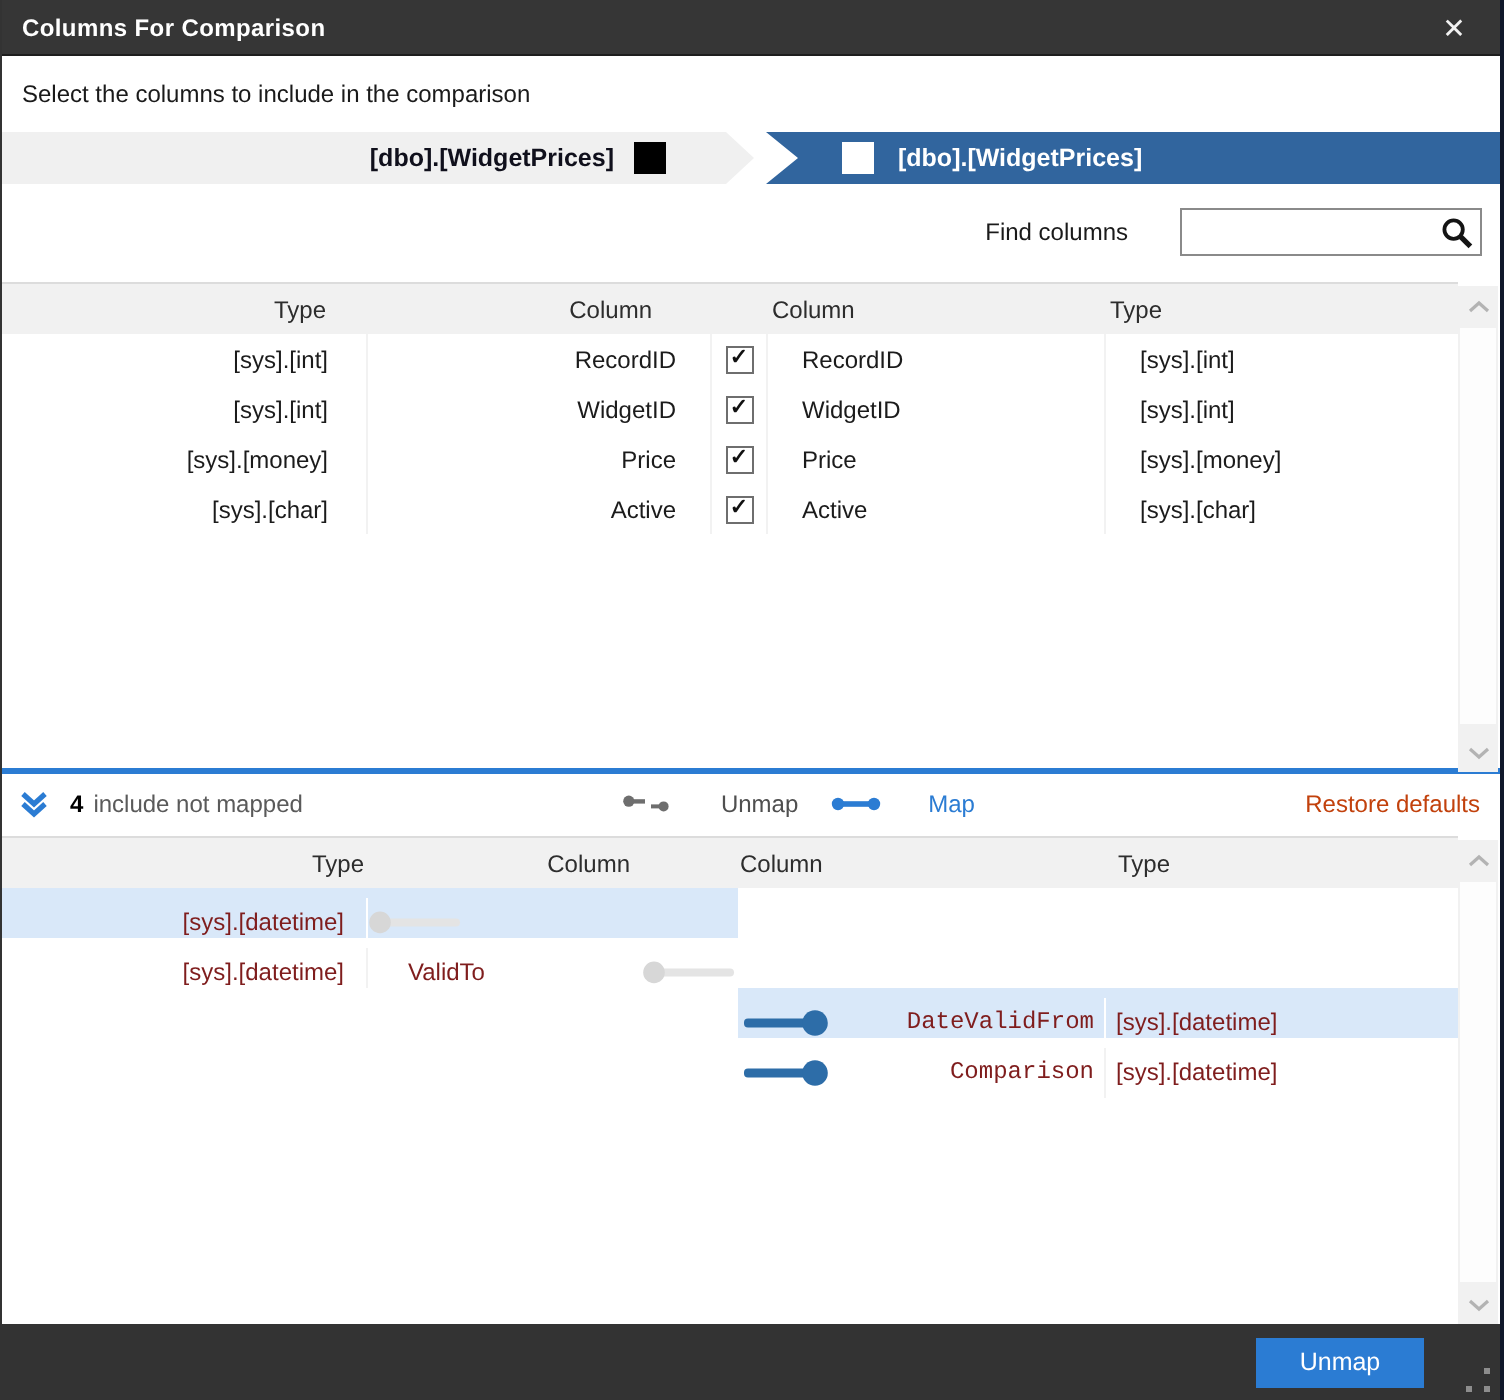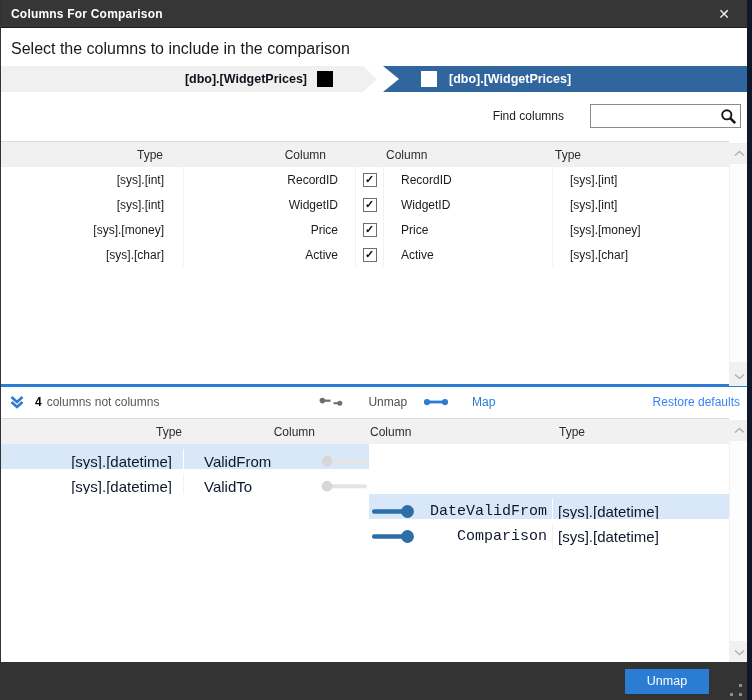--- a/index.html
+++ b/index.html
@@ -1,31 +1,31 @@
 <!DOCTYPE html>
 <html><head>
 <meta charset="utf-8">
 <style>
   * { margin:0; padding:0; box-sizing:border-box; }
   html,body { background:#555; }
   body { font-family:"Liberation Sans", sans-serif; }
   .window{
     position:relative; width:752px; height:700px; background:#fff;
-    border-left:1px solid #333; border-right:5px solid #0f172a; overflow:hidden;
+    border-left:1px solid #333; border-right:2px solid #0f172a; overflow:hidden;
   }
   
   .titlebar{
     height:28px; background:#363636; border-bottom:1px solid #1d1d1d;
     display:flex; align-items:center; padding:0 10px; color:#fff;
   }
   .titlebar .title{ font-size:12px; font-weight:600; letter-spacing:.2px; }
   .titlebar .close{ margin-left:auto; width:26px; text-align:center; font-size:14px; cursor:pointer; color:#f2f2f2; }
   
   .content{ position:relative; width:749px; height:634px; background:#fff; }
-  .instruction{ padding:12px 10px 0 10px; height:28px; font-size:16px; color:#1a1a1a; }
+  .instruction{ padding:12px 10px 0 10px; height:28px; font-size:12px; color:#1a1a1a; }
   
   .banner{ position:relative; height:26px; margin-top:10px; }
   .banner .bleft{
     position:absolute; left:0; top:0; height:26px; width:376px; background:#f0f0f0;
     clip-path:polygon(0 0, calc(100% - 14px) 0, 100% 50%, calc(100% - 14px) 100%, 0 100%);
     display:flex; align-items:center; justify-content:flex-end; padding-right:44px; gap:10px;
   }
   .banner .bleft .btxt{ font-size:12.5px; font-weight:700; color:#10101c; }
   .sq{ width:16px; height:16px; display:inline-block; }
   .sq-black{ background:#000; }
@@ -70,39 +70,39 @@
     display:flex; align-items:center; justify-content:center;
     font-size:11px; font-weight:700; color:#111; line-height:1; cursor:pointer;
   }
   
   .lower .h-type-l{ justify-content:flex-end; padding-right:2px; }
   .lower .h-col-l{ justify-content:flex-end; padding-right:6px; }
   .lower .h-col-r{ justify-content:flex-start; padding-left:1px; }
   .lower .h-type-r{ justify-content:flex-start; padding-left:6px; }
   
   .lrow{ height:25px; display:flex; }
-  .half{ height:34px; display:grid; align-items:center; font-size:15px; color:#0f172a; background:#fff; }
+  .half{ height:34px; display:grid; align-items:center; font-size:12px; color:#7f1d1d; background:#fff; }
   .half-l{ width:368px; grid-template-columns:183px 137px 48px; }
   .half-r{ width:360px; grid-template-columns:52px 132px 176px; }
   .half.hl{ background:#d9e8f9; }
   .half.hl .sep-r{ border-right-color:#fff; }
   .lower .c-type-l{ padding-right:11px; }
   .lower .c-col-l{ padding-left:20px; }
   .lower .c-col-r{ padding-right:5px;font-family:Liberation Mono, monospace; }
   .lower .c-type-r{ padding-left:5px; }
   .lower .c-icon-r{ padding-left:2px; }
   
   .blueline{ height:3px; background:#2b7cd3; width:749px; }
   .mapbar{ height:29px; display:flex; align-items:center; padding:0 8px; background:#fff; font-size:12px; }
   .mapbar .count{ font-weight:700; color:#000; margin-left:10px; }
   .mapbar .countlbl{ color:#5a5a5a; margin-left:5px; }
   .toolbtn{ display:flex; align-items:center; gap:23px; cursor:pointer; }
   .unmap{ margin-left:160px; color:#4f4f4f; }
   .map{ margin-left:16px; color:#2b7cd3; }
-  .restore{ margin-left:auto; margin-right:2px; color:#3b82f6; cursor:pointer; }
+  .restore{ margin-left:auto; margin-right:2px; color:#c2410c; cursor:pointer; }
   
   .sbar{ position:absolute; width:20px; background:#f1f1f1; }
   .sb-upper{ left:728px; top:115px; height:243px; }
   .sb-lower{ left:728px; top:392px; height:242px; }
   .sbar .arr{ position:absolute; left:0; width:20px; height:16px; display:flex; align-items:center; justify-content:center; cursor:pointer; }
   .sbar .arr.up{ top:2px; } .sbar .arr.down{ bottom:2px; }
   .sbar .thumb{ position:absolute; left:1px; width:18px; background:#fdfdfd; cursor:pointer; }
   .sb-upper .thumb{ top:21px; height:198px; }
   .sb-lower .thumb{ top:21px; height:200px; }
   
@@ -205,21 +205,21 @@
     <div class="blueline"></div>
 
     <div class="mapbar">
       <span>
         <svg width="16" height="16" viewBox="0 0 16 16">
           <polyline points="2.5,3 8,8 13.5,3" fill="none" stroke="#2b7cd3" stroke-width="2.6"></polyline>
           <polyline points="2.5,8 8,13 13.5,8" fill="none" stroke="#2b7cd3" stroke-width="2.6"></polyline>
         </svg>
       </span>
       <span class="count">4</span>
-      <span class="countlbl">columns not columns</span>
+      <span class="countlbl">include not mapped</span>
       <span class="toolbtn unmap">
         <span>
           <svg width="26" height="12" viewBox="0 0 26 12">
             <circle cx="3.4" cy="4.6" r="2.8" fill="#6e6e6e"></circle>
             <rect x="5.5" y="3.6" width="6" height="2.2" fill="#6e6e6e"></rect>
             <rect x="14.5" y="6.2" width="5" height="2" fill="#6e6e6e"></rect>
             <circle cx="20.8" cy="7.2" r="2.5" fill="#6e6e6e"></circle>
           </svg>
         </span>
         <span>Unmap</span>
@@ -243,21 +243,20 @@
         <div class="cell h-col-l">Column</div>
         <div class="cell"></div>
         <div class="cell h-col-r">Column</div>
         <div class="cell"></div>
         <div class="cell h-type-r">Type</div>
       </div>
       <div id="unmapped-body">
           <div class="lrow">
             <div class="half half-l hl">
               <div class="cell al-r sep-r c-type-l">[sys].[datetime]</div>
-              <div class="cell al-l c-col-l">ValidFrom</div>
               <div class="cell al-l">
                 <span>
                   <svg width="48" height="13" viewBox="0 0 48 13">
                     <rect x="9" y="4.2" width="37" height="4" rx="2" fill="#e4e4e4"></rect>
                     <circle cx="6" cy="6.2" r="5.4" fill="#d7d7d7"></circle>
                   </svg>
                 </span>
               </div>
             </div>
             <div class="half half-r"></div>

